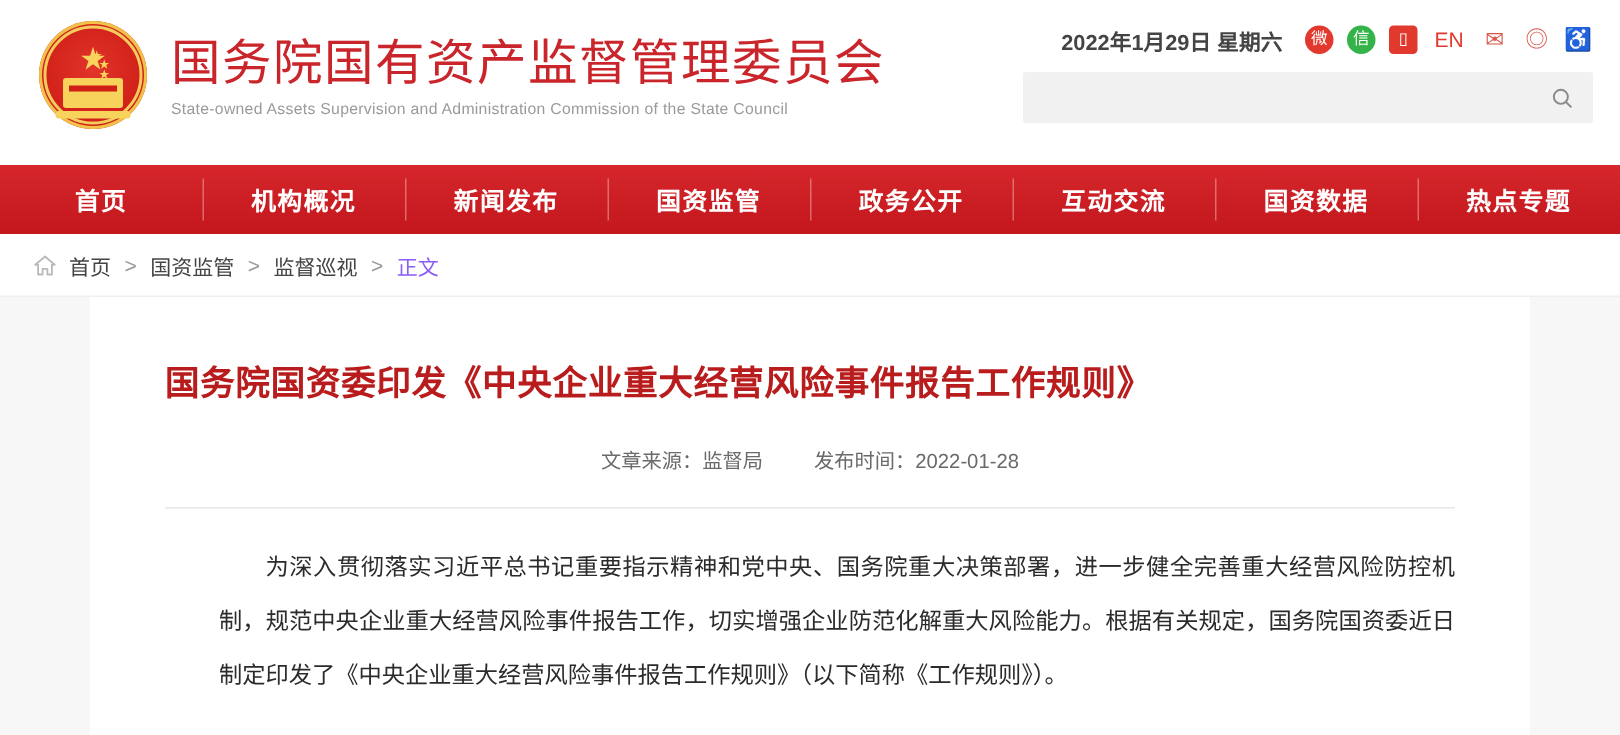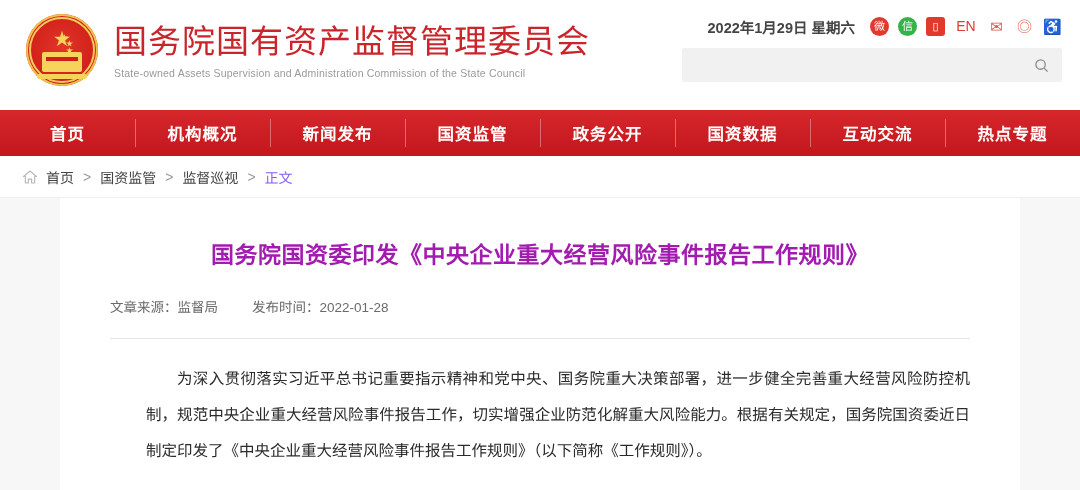--- a/index.html
+++ b/index.html
@@ -241,29 +241,28 @@
     background: #f7f7f7;
     height: 292px;
     padding: 0 60px;
   }
   .article {
     background: #ffffff;
     height: 100%;
     padding: 40px 50px 0 50px;
   }
   .article-title {
-    text-align: center;
     font-size: 23px;
     font-weight: bold;
-    color: #a21caf;
+    color: #b91c1c;
     line-height: 34px;
     letter-spacing: 0.5px;
   }
   .article-meta {
-    text-align: left;
+    text-align: center;
     margin-top: 24px;
     font-size: 13.5px;
     color: #6a6a6a;
   }
   .article-meta .meta-gap { display: inline-block; width: 34px; }
   .meta-divider {
     margin: 22px 0 0 0;
     border: none;
     border-top: 1px solid #e6e6e6;
   }
@@ -325,22 +324,22 @@
       </div>
     </div>
   </div>
 
   <div class="nav">
     <div class="nav-item">首页</div>
     <div class="nav-item">机构概况</div>
     <div class="nav-item">新闻发布</div>
     <div class="nav-item">国资监管</div>
     <div class="nav-item">政务公开</div>
+    <div class="nav-item">互动交流</div>
     <div class="nav-item">国资数据</div>
-    <div class="nav-item">互动交流</div>
     <div class="nav-item">热点专题</div>
   </div>
 
   <div class="breadcrumb">
     <span class="home-icon">
       <svg width="16" height="16" viewBox="0 0 16 16" aria-hidden="true">
         <path d="M8 2 L14.5 7.5 H12.6 V14 H9.6 V10.2 H6.4 V14 H3.4 V7.5 H1.5 Z" fill="none" stroke="#b9b9b9" stroke-width="1.2" stroke-linejoin="round"></path>
       </svg>
     </span>
     <span class="crumb">首页</span>

